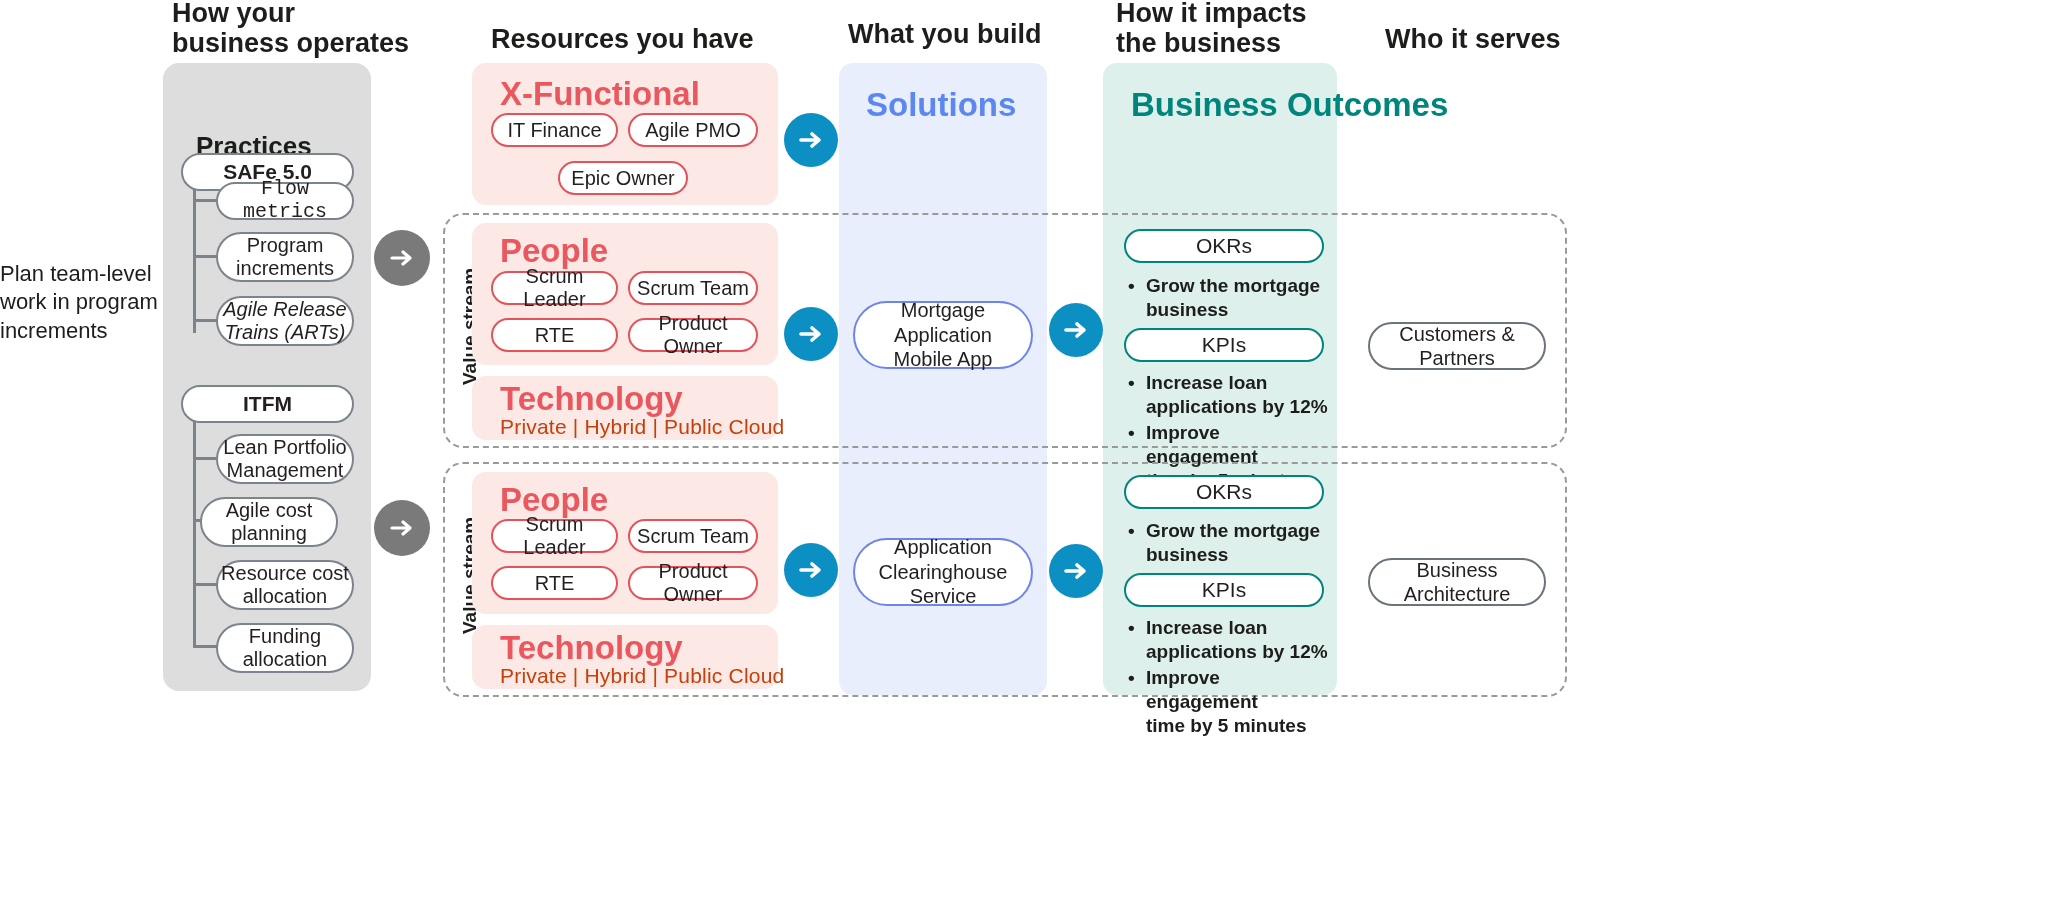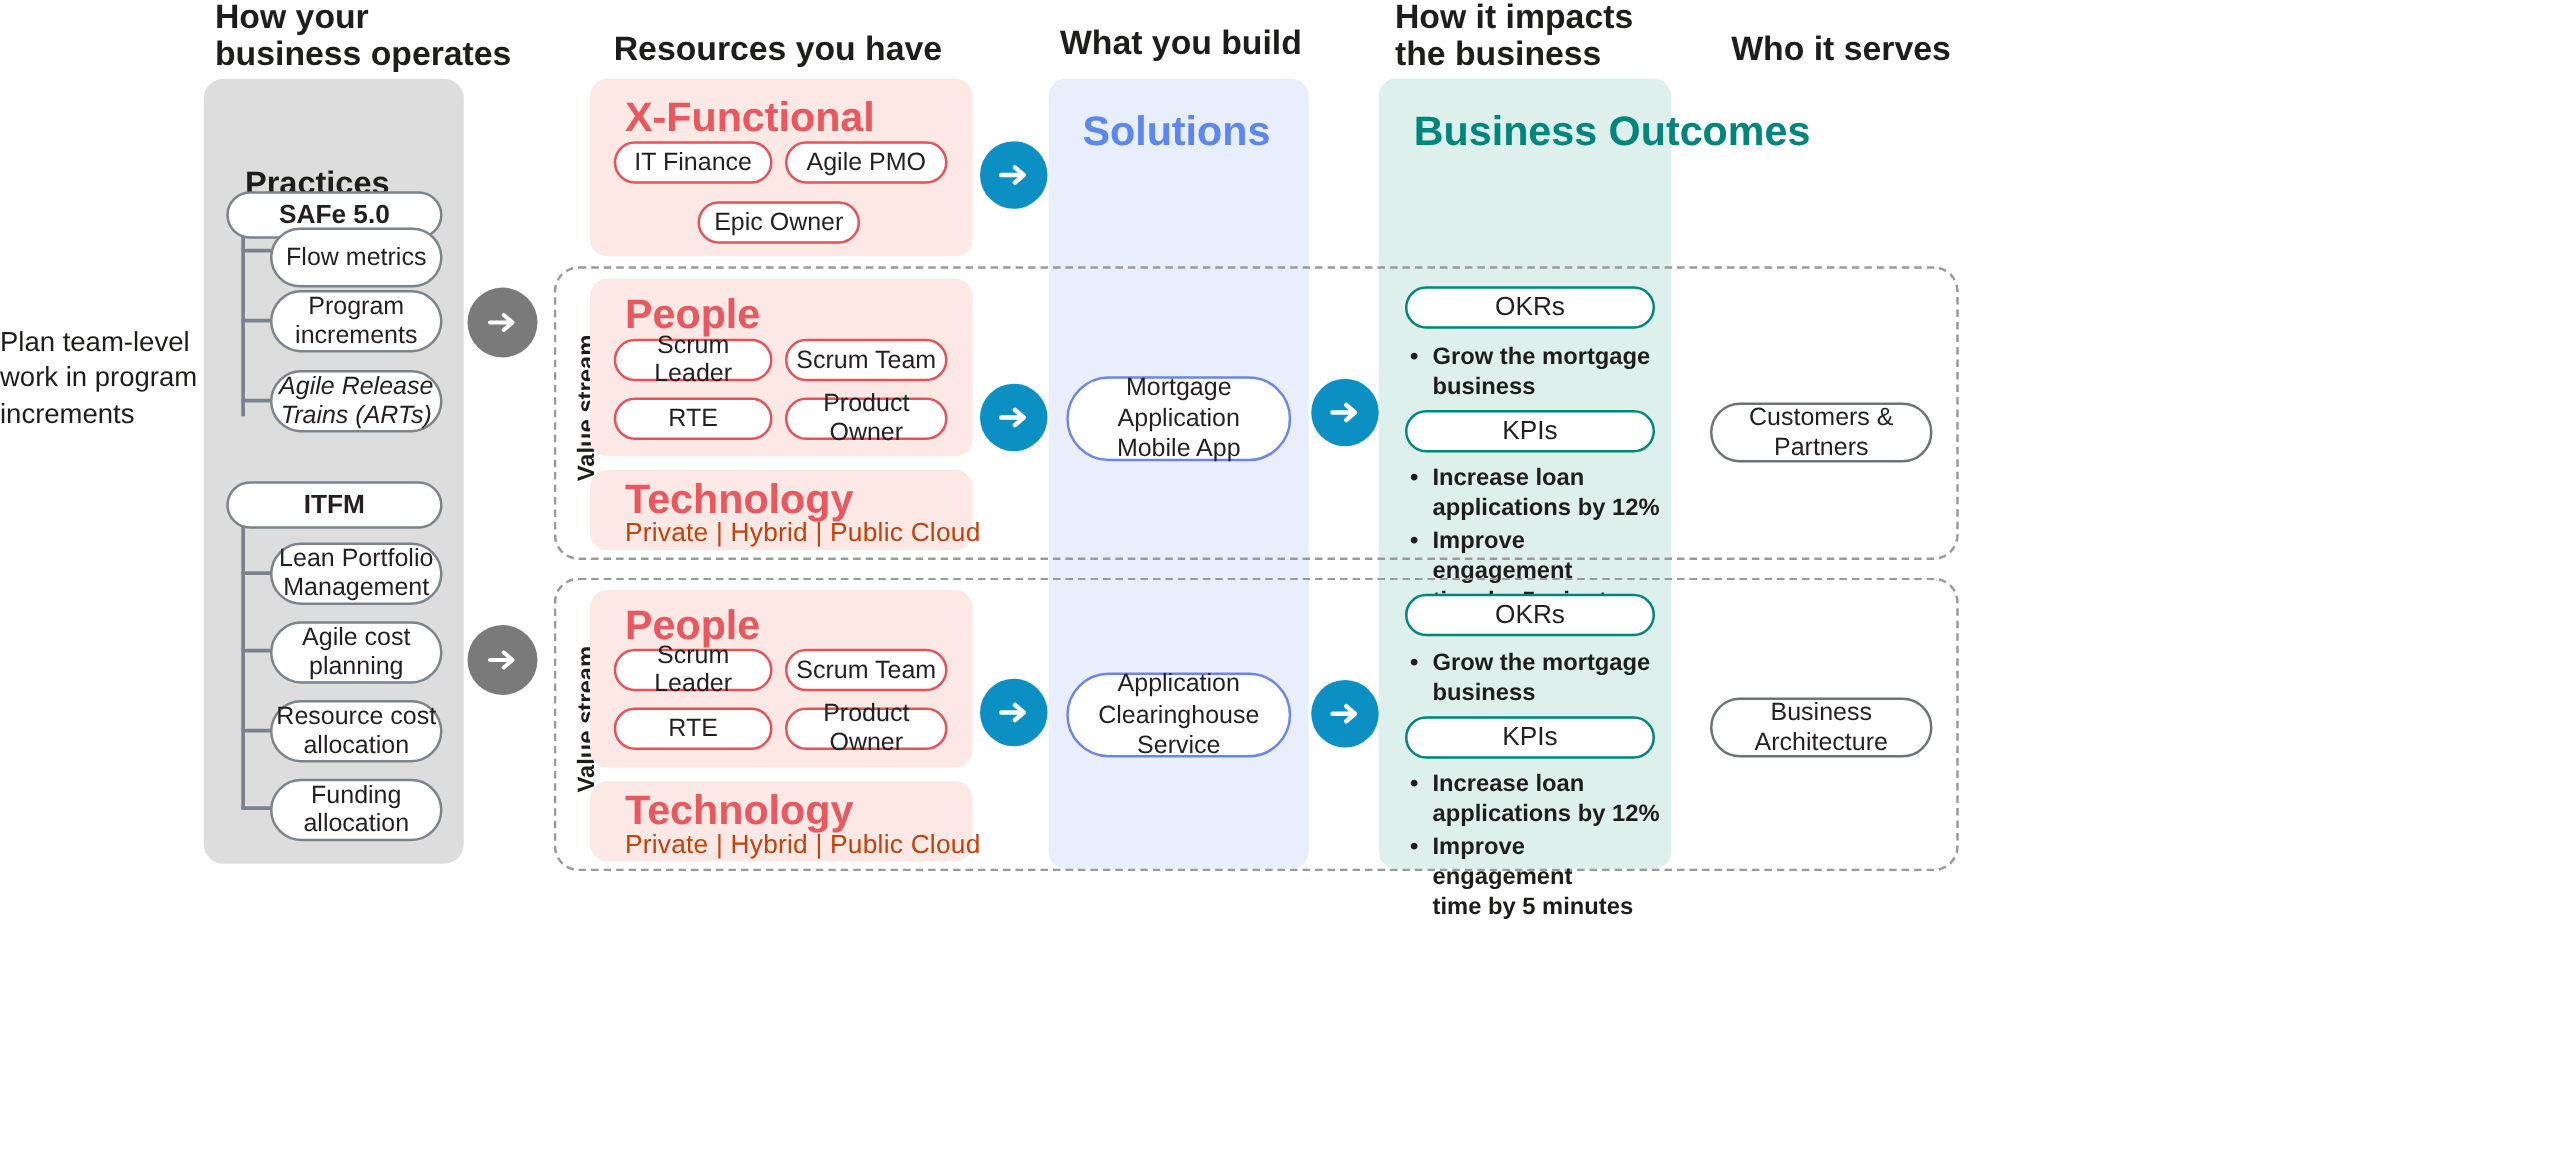--- a/index.html
+++ b/index.html
@@ -204,36 +204,36 @@
 
   <div id="practices-panel" style="left:163px;top:63px;width:208px;height:628px;"></div>
   <div id="practices-title" style="left:196px;top:86px;margin-top:45px;">Practices</div>
 
   <div class="tree-line" style="left:193px;top:165px;width:3px;height:168px;"></div>
   <div class="tree-line" style="left:193px;top:199px;width:24px;height:3px;"></div>
   <div class="tree-line" style="left:193px;top:255px;width:24px;height:3px;"></div>
   <div class="tree-line" style="left:193px;top:319px;width:24px;height:3px;"></div>
 
   <div class="pill bold" style="left:181px;top:131px;width:173px;height:38px;margin-top:22px;">SAFe 5.0</div>
-  <div class="pill" style="left:216px;top:182px;width:138px;height:48px;">Flow metrics</div>
+  <div class="pill" style="left:216px;top:182px;width:138px;height:38px;font-family:Liberation Mono, monospace;">Flow metrics</div>
   <div class="pill" style="left:216px;top:232px;width:138px;height:50px;">Program
 increments</div>
   <div class="pill" style="left:216px;top:296px;width:138px;height:50px;font-style:italic;">Agile Release
 Trains (ARTs)</div>
 
   <div class="tree-line" style="left:193px;top:419px;width:3px;height:228px;"></div>
   <div class="tree-line" style="left:193px;top:457px;width:24px;height:3px;"></div>
   <div class="tree-line" style="left:193px;top:519px;width:24px;height:3px;"></div>
   <div class="tree-line" style="left:193px;top:583px;width:24px;height:3px;"></div>
   <div class="tree-line" style="left:193px;top:645px;width:24px;height:3px;"></div>
 
   <div class="pill bold" style="left:181px;top:385px;width:173px;height:38px;">ITFM</div>
   <div class="pill" style="left:216px;top:434px;width:138px;height:50px;">Lean Portfolio
 Management</div>
-  <div class="pill" style="left:216px;top:497px;width:138px;height:50px;">Agile cost
+  <div class="pill" style="left:200px;top:497px;width:138px;height:50px;">Agile cost
 planning</div>
   <div class="pill" style="left:216px;top:560px;width:138px;height:50px;">Resource cost
 allocation</div>
   <div class="pill" style="left:216px;top:623px;width:138px;height:50px;">Funding
 allocation</div>
 
   <div class="pink-block" style="left:472px;top:63px;width:306px;height:142px;"></div>
   <div class="block-title red" style="left:500px;top:75px;">X-Functional</div>
   <div class="pill-red" style="left:491px;top:113px;width:127px;height:34px;">IT Finance</div>
   <div class="pill-red" style="left:628px;top:113px;width:130px;height:34px;">Agile PMO</div>

